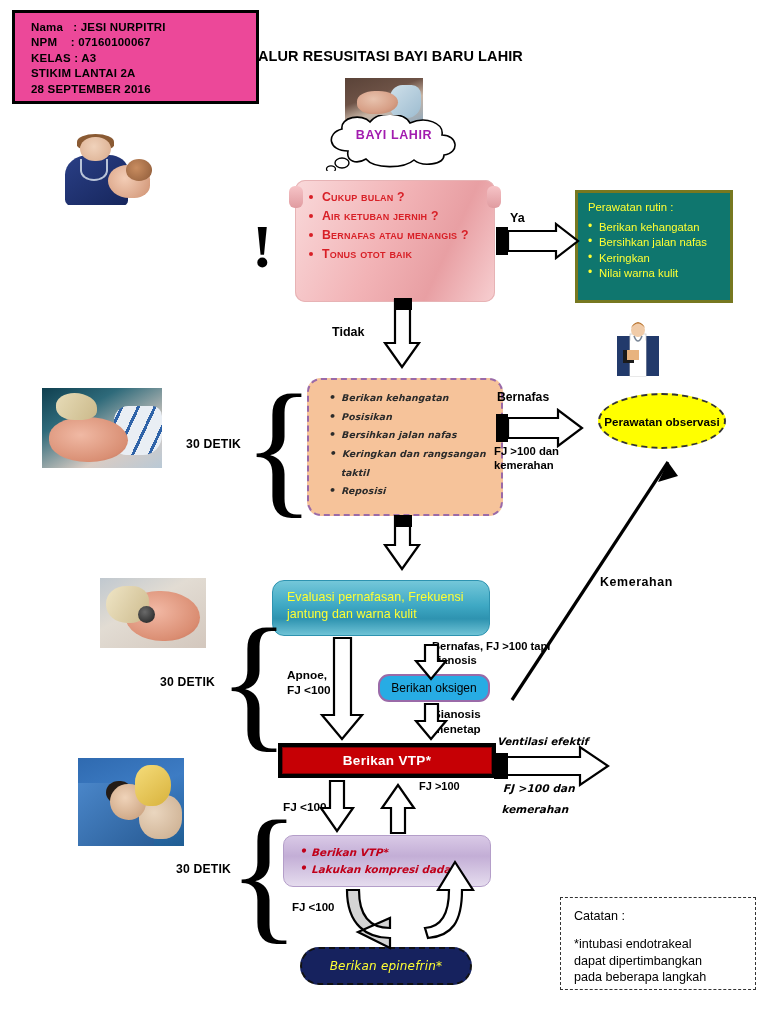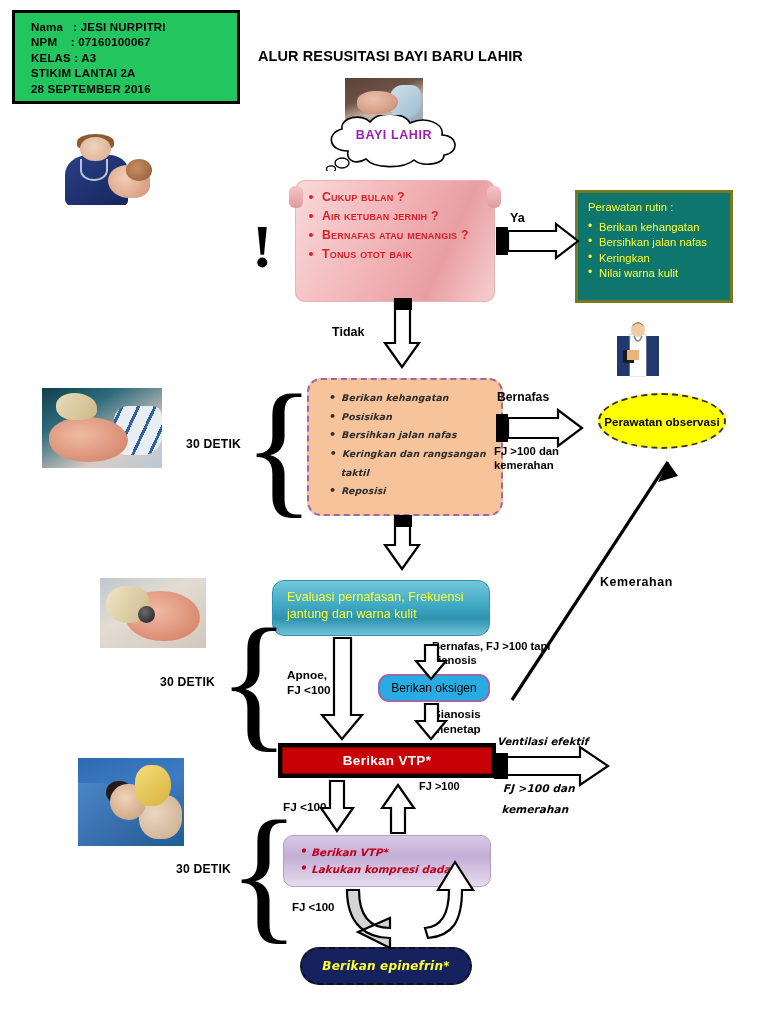--- a/index.html
+++ b/index.html
@@ -7,22 +7,22 @@
   body {
     font-family: "Liberation Sans", sans-serif;
     position: relative;
     overflow: hidden;
   }
   .stage { position: absolute; left: 0; top: 0; width: 768px; height: 1024px; }
   .abs { position: absolute; }
 
   
   #ident-box {
-    left: 12px; top: 10px; width: 228px; height: 94px;
-    border: 3px solid #000; background: #22c55e;
+    left: 12px; top: 10px; width: 247px; height: 94px;
+    border: 3px solid #000; background: #ec4899;
     padding: 7px 10px 0 16px;
   }
   #ident-box .line {
     font-weight: bold; font-size: 11.5px; color: #000;
     letter-spacing: .2px; line-height: 15.4px; white-space: pre;
   }
 
   
   #title {
     left: 258px; top: 48px; width: 300px;
@@ -206,21 +206,21 @@
   #box-purple li::before { content:"•"; position:absolute; left:0; top:-1px; font-size:12px; }
 
   
   #box-epi {
     left: 300px; top: 947px; width: 172px; height: 38px;
     background:#16225e; border:2px dashed #111; border-radius:19px;
     display:flex; align-items:center; justify-content:center;
   }
   #box-epi .t {
     color:#ffff33; font-family:"DejaVu Sans", sans-serif;
-    font-style:italic; font-weight:bold; font-size:12px; letter-spacing:.2px;text-align:right;
+    font-style:italic; font-weight:normal; font-size:12px; letter-spacing:.2px;text-align:right;
   }
 
   
   .ellipse-yellow {
     background:#ffff00; border:2px dashed #333; border-radius:50%;
     display:flex; align-items:center; justify-content:center; text-align:center;
   }
   #ellipse-observasi { left: 598px; top: 393px; width: 128px; height: 56px; }
   #ellipse-observasi .t { font-weight:bold; font-size:11.6px; color:#000; line-height:15px; }
   #ellipse-pasca { left: 620px; top: 735px; width: 130px; height: 66px; }
@@ -395,20 +395,26 @@
     <ul>
       <li>Berikan VTP*</li>
       <li>Lakukan kompresi dada</li>
     </ul>
   </div>
 
   <div class="abs" id="box-epi">
     <div class="t">Berikan  epinefrin*</div>
   </div>
 
+  <div class="abs" id="note-catatan">
+    <div class="h">Catatan :</div>
+    <div class="b" style="white-space:pre-line">*intubasi endotrakeal
+dapat dipertimbangkan
+pada beberapa langkah</div>
+  </div>
 
   <div class="brace" id="brace-1">{</div>
   <div class="brace" id="brace-2">{</div>
   <div class="brace" id="brace-3">{</div>
 
   <div class="abs detik" id="detik-1">30 DETIK</div>
   <div class="abs detik" id="detik-2">30 DETIK</div>
   <div class="abs detik" id="detik-3">30 DETIK</div>
 
   <div class="abs lbl" id="lbl-ya">Ya</div>

